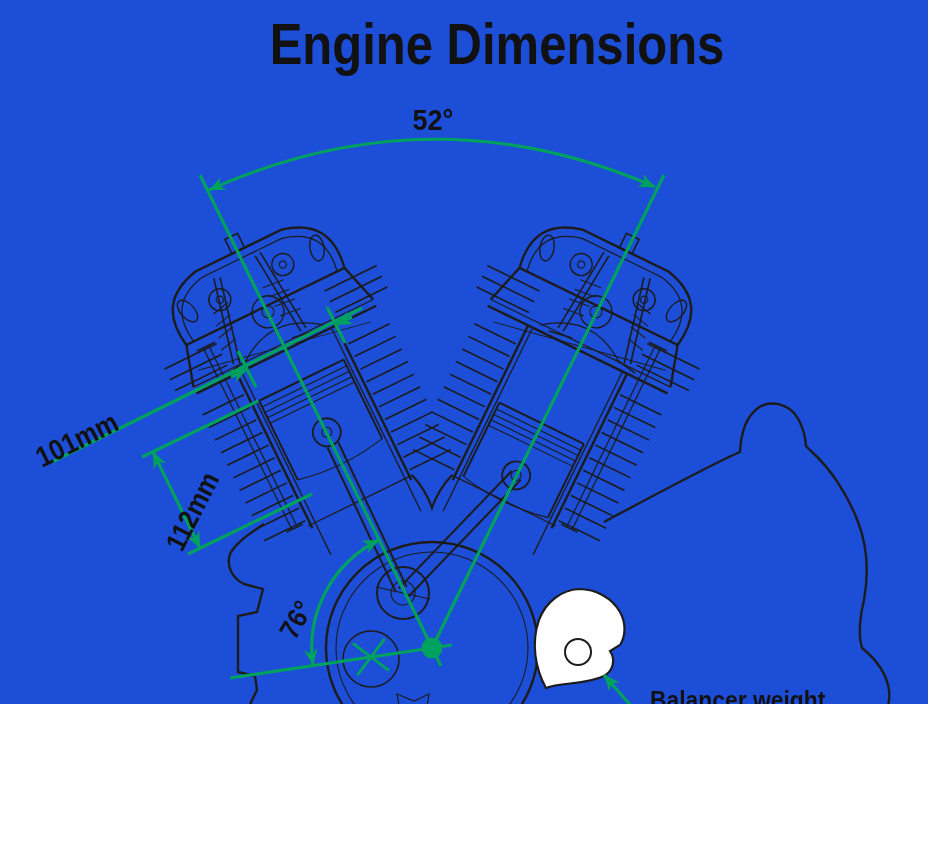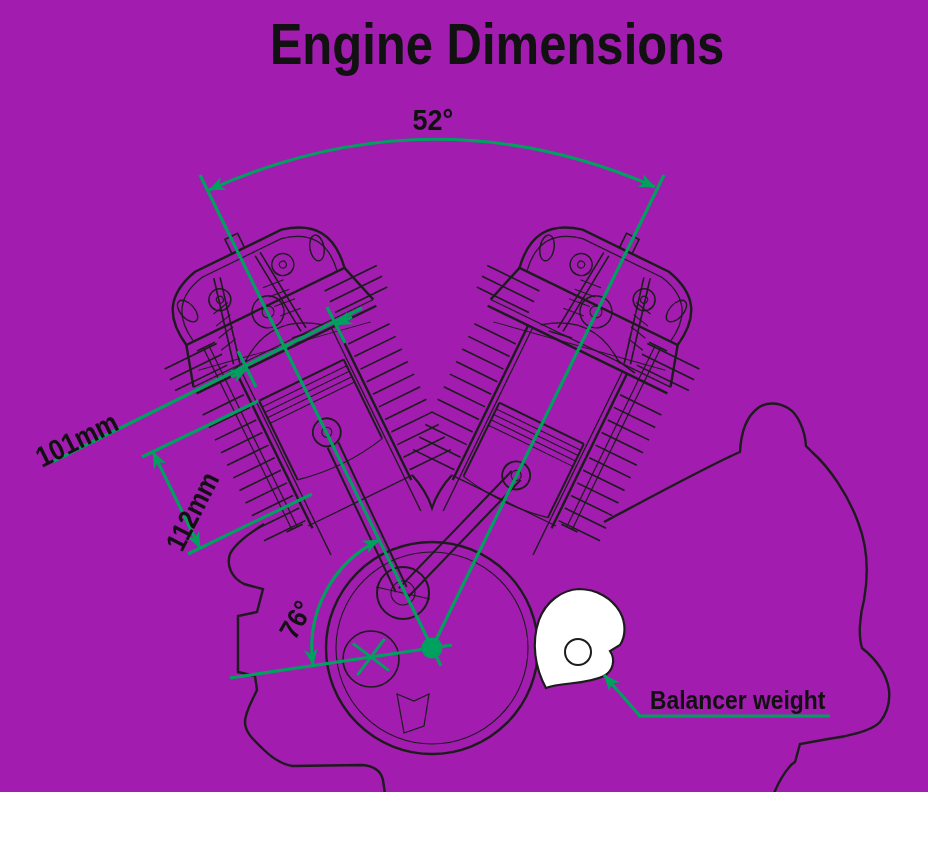--- a/index.html
+++ b/index.html
@@ -1,16 +1,16 @@
 <!DOCTYPE html>
 <html><head>
 <meta charset="utf-8">
 <style>
   html,body{margin:0;padding:0;background:#ffffff;}
-  .stage{position:relative;width:928px;height:792px;background:#a21caf;overflow:hidden;
+  .stage{position:relative;width:928px;height:704px;background:#1d4ed8;overflow:hidden;
          font-family:"Liberation Sans","DejaVu Sans",sans-serif;}
   svg{display:block;}
   .blk{stroke:#1c1c1c;fill:none;}
   .grn{stroke:#00a15e;fill:none;}
   text{fill:#111111;font-weight:bold;font-family:"Liberation Sans","DejaVu Sans",sans-serif;}
 </style>
 </head>
 <body>
 
 <div class="stage">

